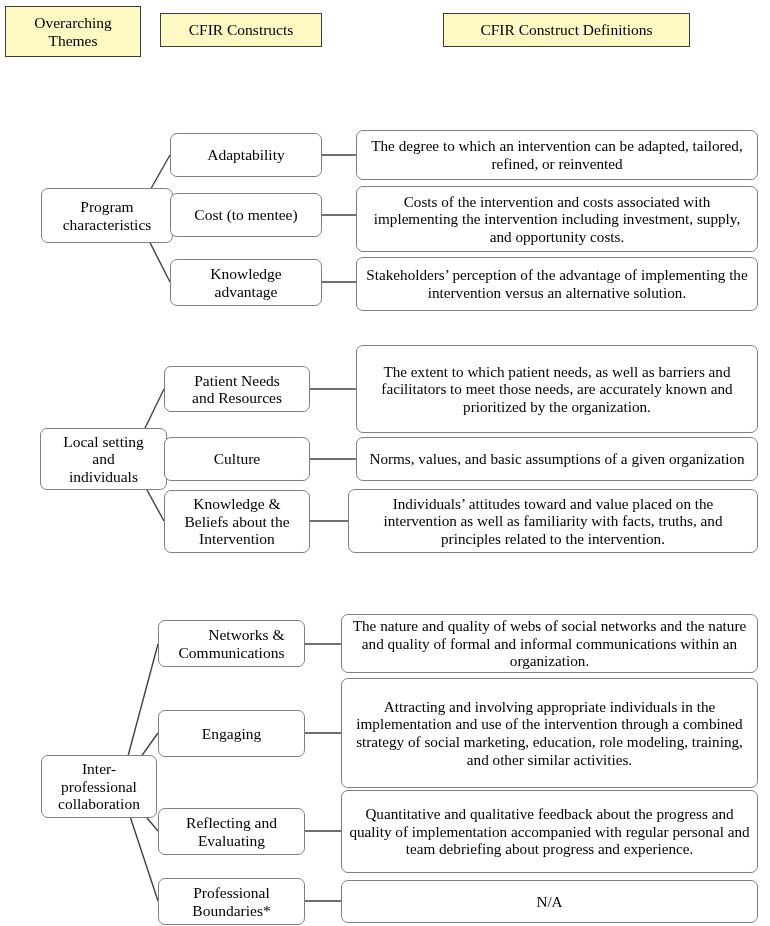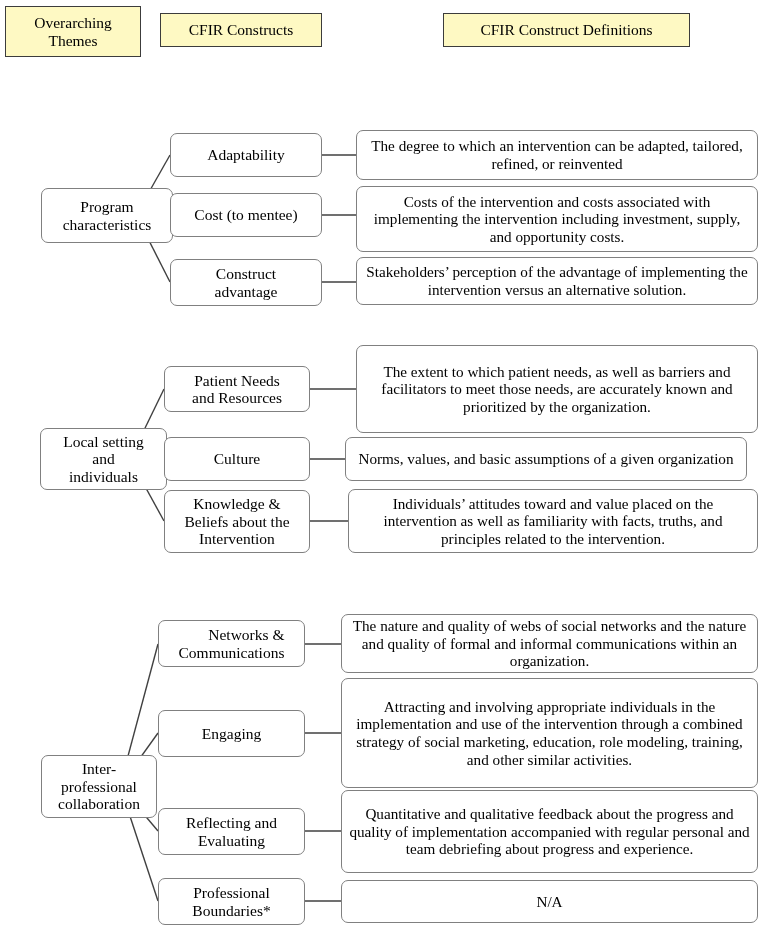--- a/index.html
+++ b/index.html
@@ -127,45 +127,45 @@
   </div>
 
   <div class="box definition-box" style="left:356px; top:130px; width:402px; height:50px;">
     <span class="box-text">The degree to which an intervention can be adapted, tailored, refined, or reinvented</span>
   </div>
   <div class="box definition-box" style="left:356px; top:186px; width:402px; height:66px;">
     <span class="box-text">Costs of the intervention and costs associated with implementing the intervention including investment, supply, and opportunity costs.</span>
   </div>
 
   <div class="box construct-box" style="left:170px; top:259px; width:152px; height:47px;">
-    <span class="box-text">Construct
+    <span class="box-text">Knowledge
 advantage</span>
   </div>
-  <div class="box definition-box" style="left:356px; top:257px; width:402px; height:48px;">
+  <div class="box definition-box" style="left:356px; top:257px; width:402px; height:54px;">
     <span class="box-text">Stakeholders’ perception of the advantage of implementing the intervention versus an alternative solution.</span>
   </div>
 
   <div class="box theme-box" style="left:3px; top:428px; width:127px; height:62px;">
     <span class="box-text">Local setting
 and
 individuals</span>
   </div>
 
   <div class="box construct-box" style="left:164px; top:366px; width:146px; height:46px;">
     <span class="box-text">Patient Needs
 and Resources</span>
   </div>
   <div class="box definition-box" style="left:356px; top:345px; width:402px; height:88px;">
     <span class="box-text">The extent to which patient needs, as well as barriers and facilitators to meet those needs, are accurately known and prioritized by the organization.</span>
   </div>
 
   <div class="box construct-box" style="left:164px; top:437px; width:146px; height:44px;">
     <span class="box-text">Culture</span>
   </div>
-  <div class="box definition-box" style="left:345px; top:437px; width:402px; height:44px;">
+  <div class="box definition-box" style="left:356px; top:437px; width:402px; height:44px;">
     <span class="box-text">Norms, values, and basic assumptions of a given organization</span>
   </div>
 
   <div class="box construct-box" style="left:164px; top:490px; width:146px; height:63px;">
     <span class="box-text">Knowledge &amp;
 Beliefs about the
 Intervention</span>
   </div>
   <div class="box definition-box" style="left:348px; top:489px; width:410px; height:64px;">
     <span class="box-text">Individuals’ attitudes toward and value placed on the intervention as well as familiarity with facts, truths, and principles related to the intervention.</span>

